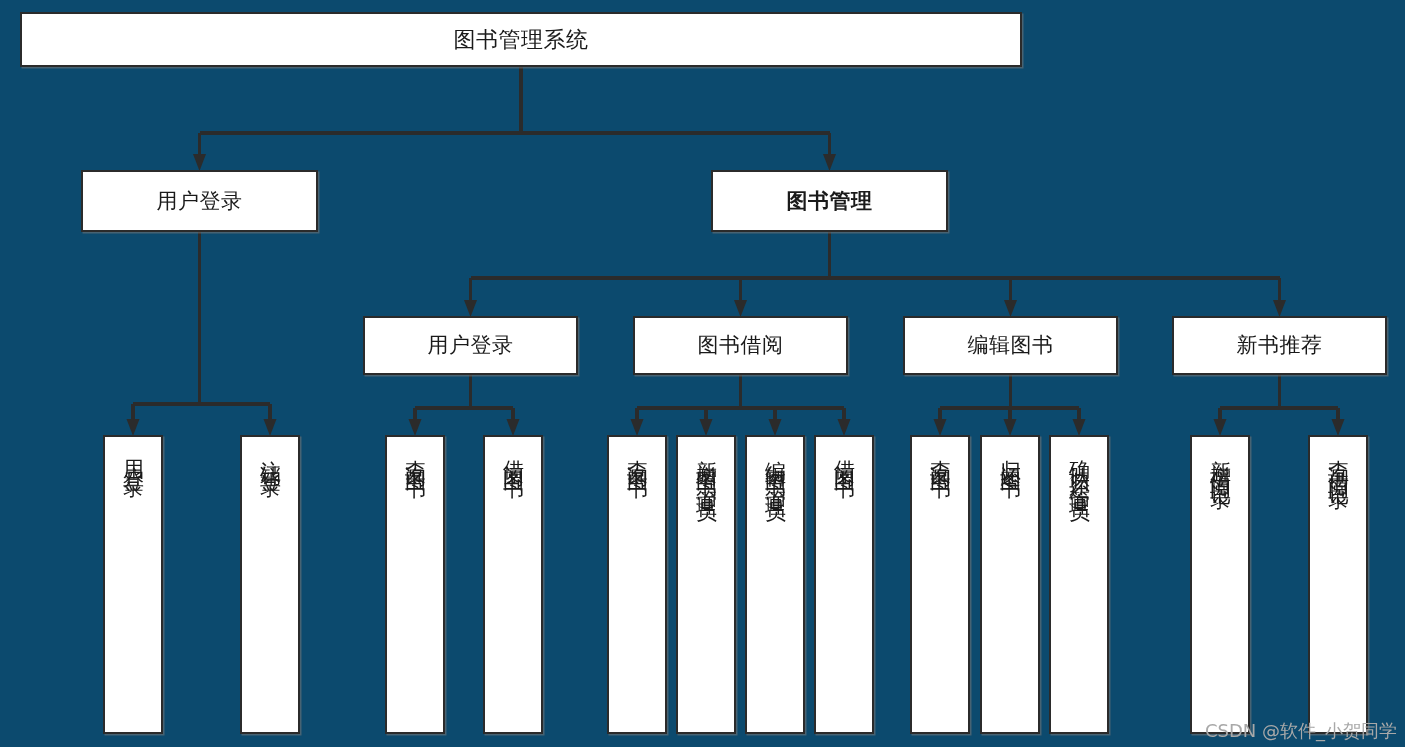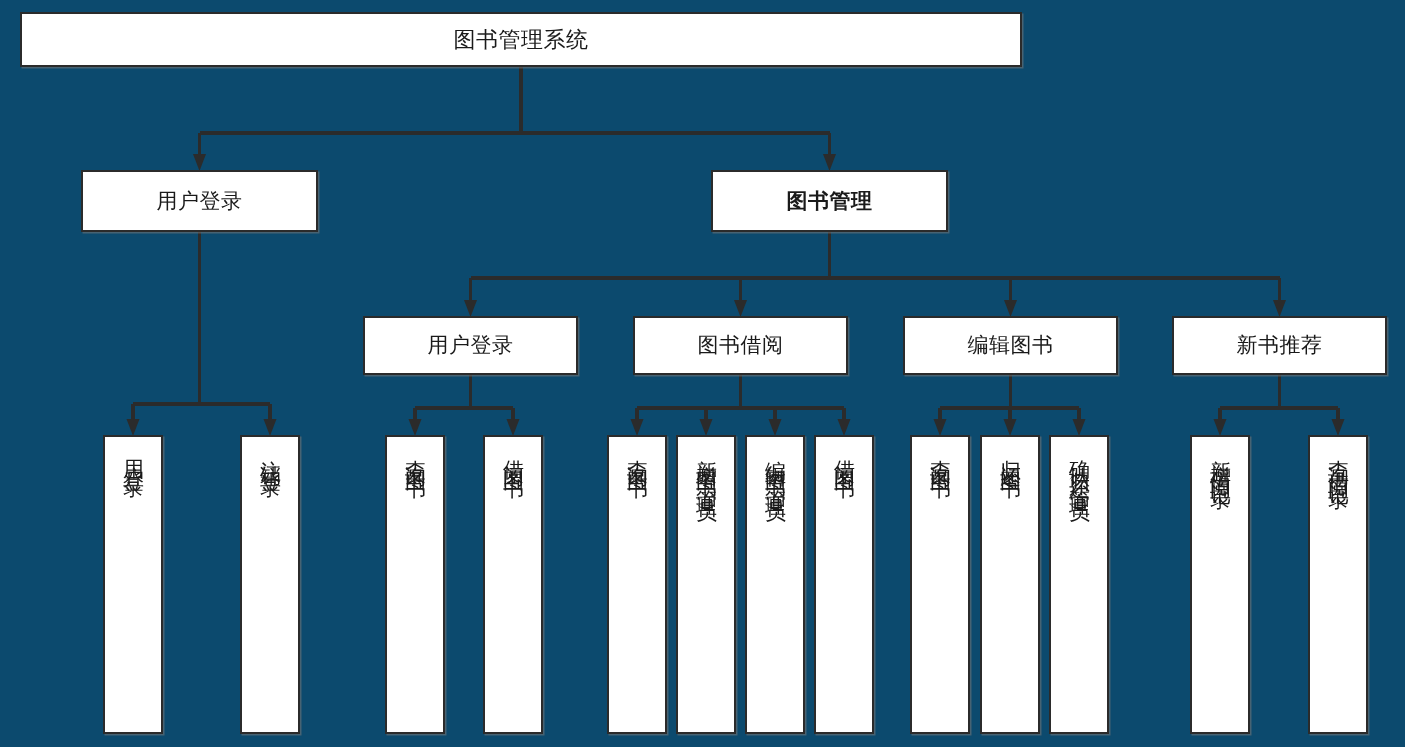--- a/index.html
+++ b/index.html
@@ -188,13 +188,14 @@
       <div class="node v lvl3" style="left: 1049px; top: 435px; width: 60px; height: 299px;">
         <span class="label">确认归还（管理员）</span>
       </div>
       <div class="node v lvl3" style="left: 1190px; top: 435px; width: 60px; height: 299px;">
         <span class="label">新增借阅记录</span>
       </div>
       <div class="node v lvl3" style="left: 1308px; top: 435px; width: 60px; height: 299px;">
         <span class="label">查询借阅记录</span>
       </div>
     </div>
+  <div id="watermark">CSDN @软件_小贺同学</div>
 </div>
 
 </body></html>

